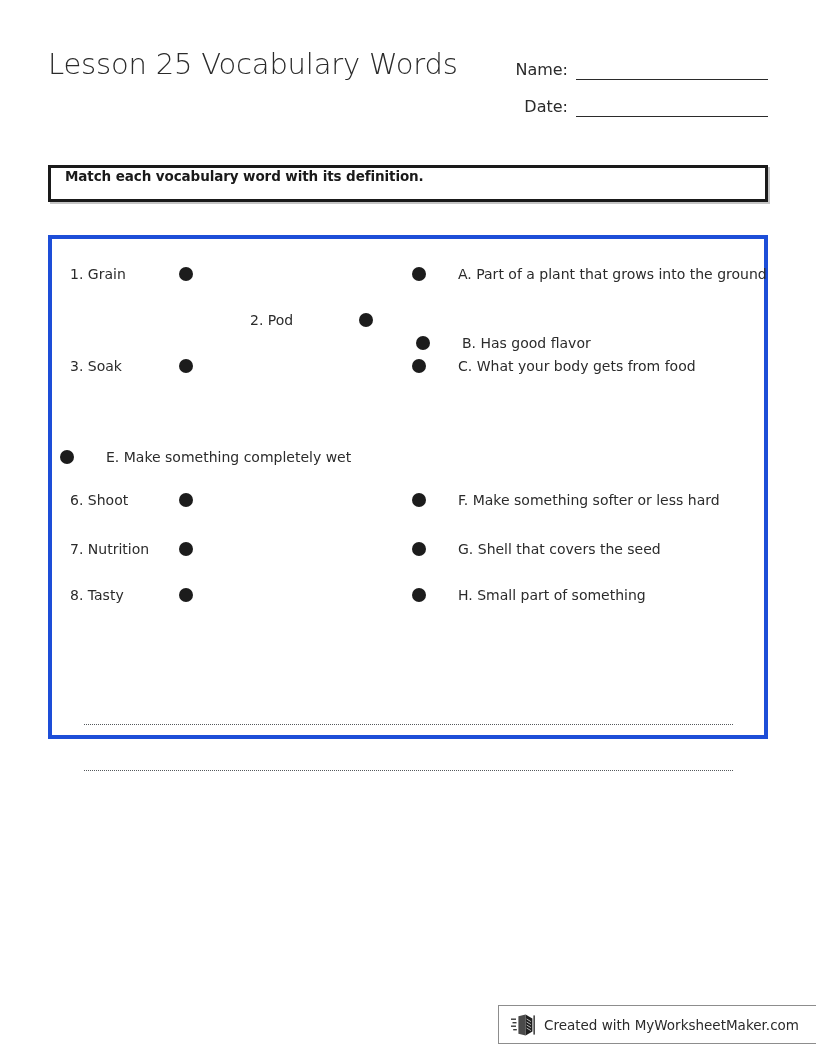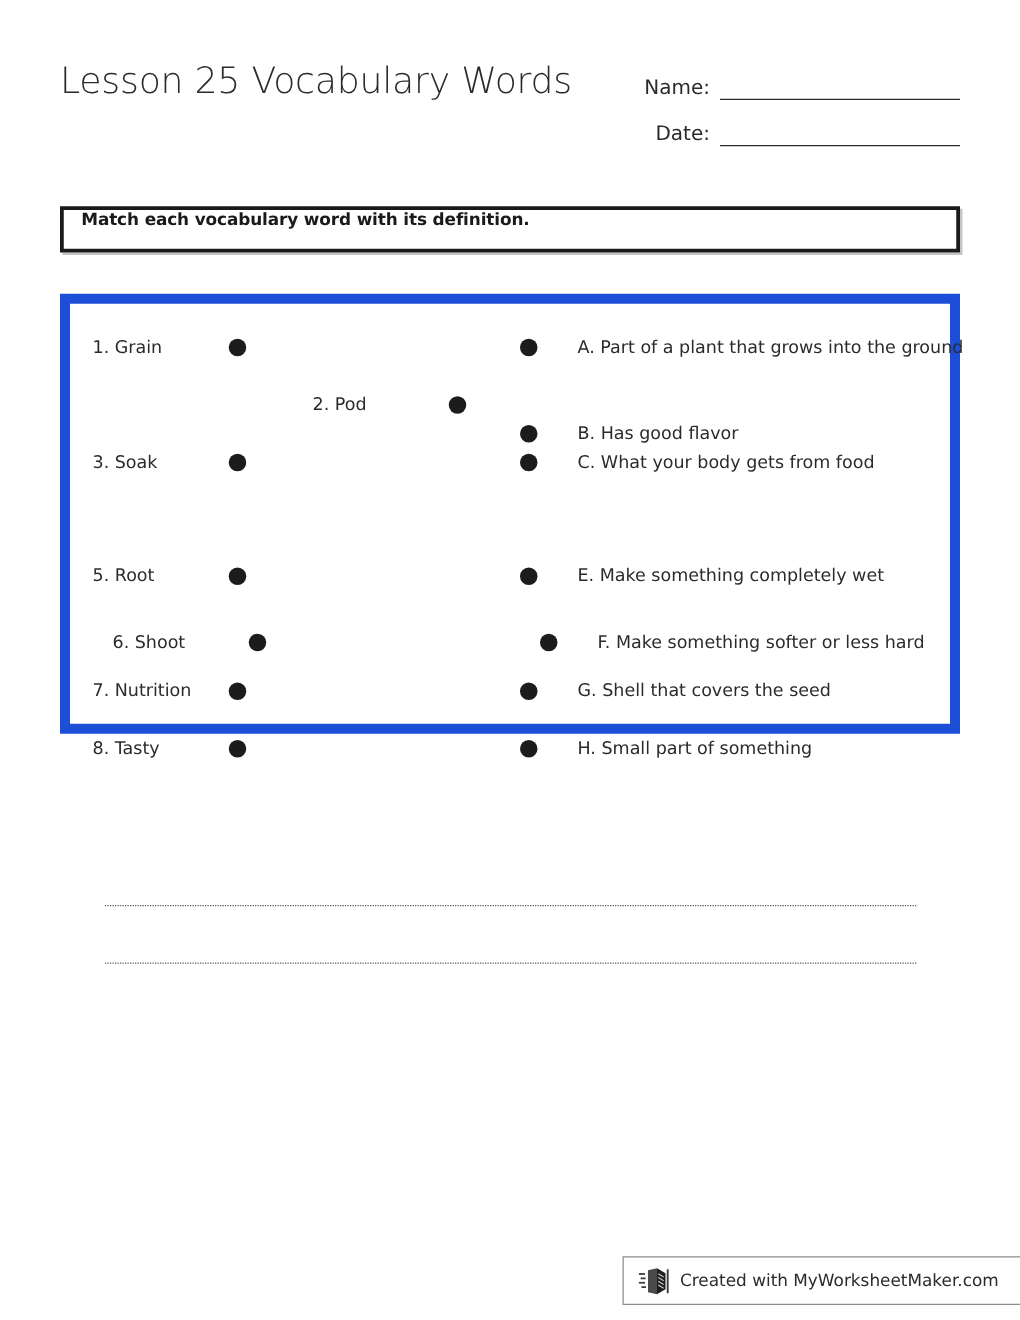--- a/index.html
+++ b/index.html
@@ -91,23 +91,23 @@
   }
   #instr-1 { top: 165px; height: 37px; }
   #instr-2 { top: 657px; height: 37px; }
 
   
   .match-box {
     position: absolute;
     left: 48px;
     top: 235px;
     width: 720px;
-    height: 352px;
+    height: 504px;
     box-sizing: border-box;
-    border: 8px solid #1d4ed8;
+    border: 4px solid #1d4ed8;
     background: #ffffff;
   }
   .match-inner {
     position: relative;
     width: 100%;
     height: 100%;
   }
   .m-row {
     position: absolute;
     left: 0;
@@ -244,30 +244,26 @@
           <div class="col-left">
             <span class="word">3. Soak</span>
             <span class="dot dot-left"></span>
           </div>
           <div class="col-right">
             <span class="dot dot-right"></span>
             <span class="def">C. What your body gets from food</span>
           </div>
         </div>
         <div class="m-row" style="top: 195.2px;">
-          <div class="col-left">
-            <span class="word">5. Root</span>
-            <span class="dot dot-left"></span>
-          </div>
           <div class="col-right">
             <span class="dot dot-right"></span>
             <span class="def">E. Make something completely wet</span>
           </div>
         </div>
-        <div class="m-row" style="top: 248px; padding-left: 16px;">
+        <div class="m-row" style="top: 238px;">
           <div class="col-left">
             <span class="word">6. Shoot</span>
             <span class="dot dot-left"></span>
           </div>
           <div class="col-right">
             <span class="dot dot-right"></span>
             <span class="def">F. Make something softer or less hard</span>
           </div>
         </div>
         <div class="m-row" style="top: 286.8px;">

